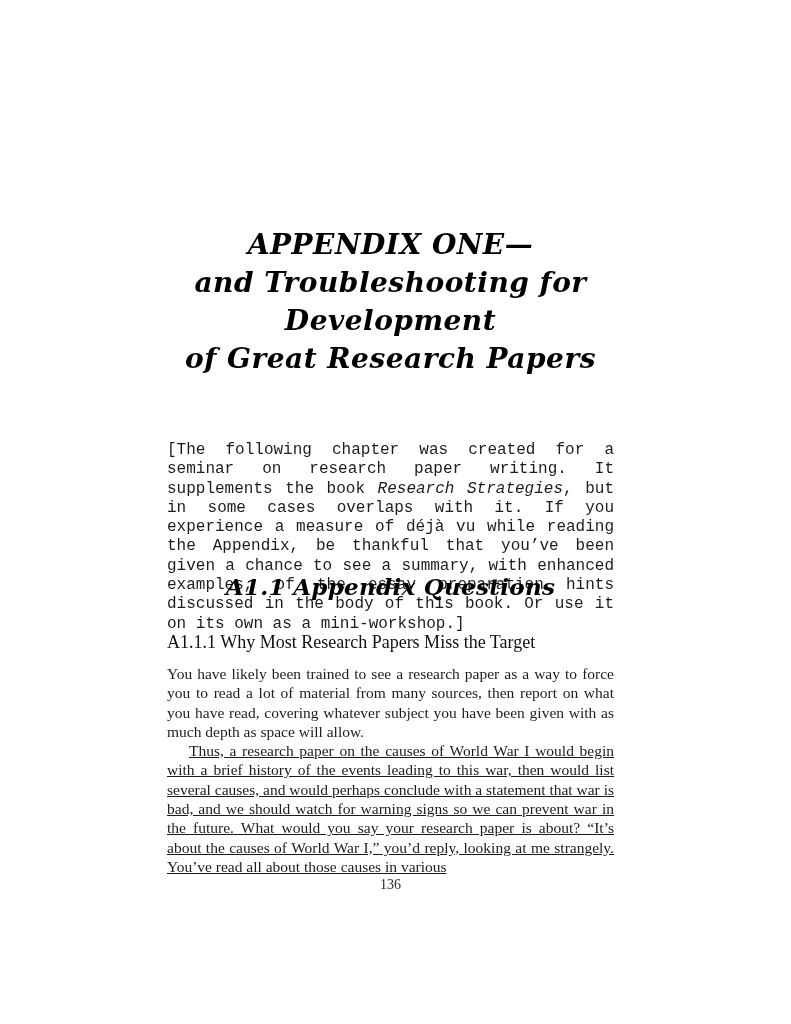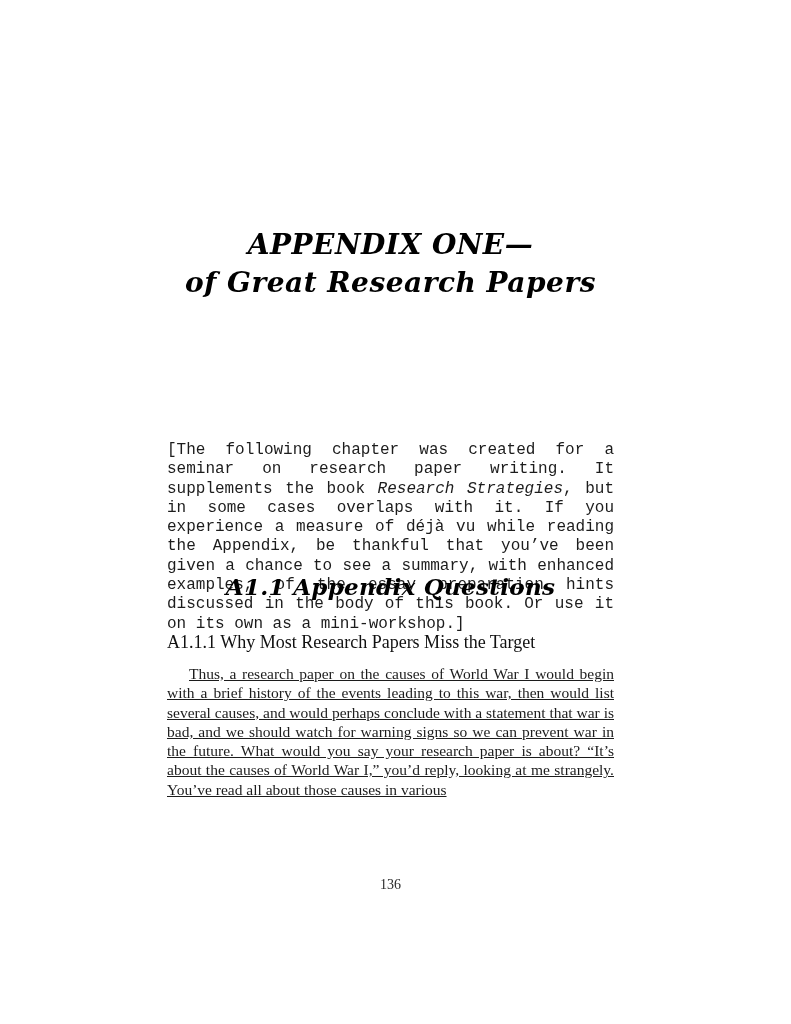--- a/index.html
+++ b/index.html
@@ -83,30 +83,32 @@
     color: #2a2a2a;
   }
 </style>
 </head>
 <body>
 
 <div class="page" data-name="book-page">
 
   <div class="text-block chapter-title" data-name="chapter-title">
     <div data-name="chapter-title-line-1">APPENDIX ONE—</div>
+    <div data-name="chapter-title-line-3">and Troubleshooting for Development</div>
     <div data-name="chapter-title-line-4">of Great Research Papers</div>
   </div>
 
   <div class="text-block intro-note" data-name="intro-note">
     <p data-name="intro-note-paragraph"><span data-name="intro-note-text-before">[The following chapter was created for a seminar on research paper writing. It supplements the book </span><span class="italic" data-name="intro-note-book-title">Research Strategies</span><span data-name="intro-note-text-after">, but in some cases overlaps with it. If you experience a measure of déjà vu while reading the Appendix, be thankful that you’ve been given a chance to see a summary, with enhanced examples, of the essay preparation hints discussed in the body of this book. Or use it on its own as a mini-workshop.]</span></p>
   </div>
 
   <div class="text-block section-heading" data-name="section-heading">A1.1 Appendix Questions</div>
 
   <div class="text-block subsection-heading" data-name="subsection-heading">A1.1.1 Why Most Research Papers Miss the Target</div>
 
   <div class="text-block body-copy" data-name="body-copy">
+    <p data-name="body-paragraph-1">You have likely been trained to see a research paper as a way to force you to read a lot of material from many sources, then report on what you have read, covering whatever subject you have been given with as much depth as space will allow.</p>
     <p data-name="body-paragraph-2">Thus, a research paper on the causes of World War I would begin with a brief history of the events leading to this war, then would list several causes, and would perhaps conclude with a statement that war is bad, and we should watch for warning signs so we can prevent war in the future. What would you say your research paper is about? “It’s about the causes of World War I,” you’d reply, looking at me strangely. You’ve read all about those causes in various</p>
   </div>
 
   <div class="text-block page-number" data-name="page-number">136</div>
 
 </div>
 
 </body></html>

